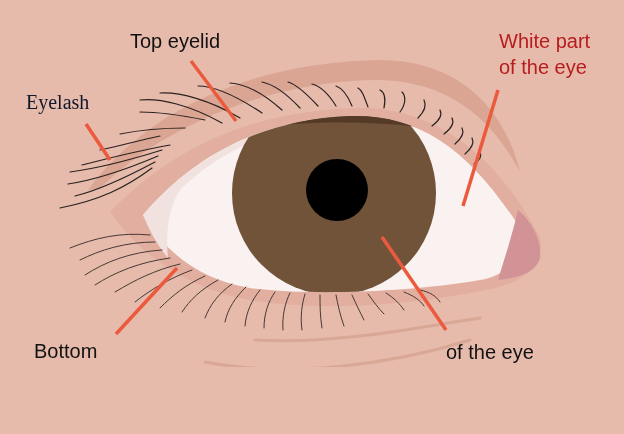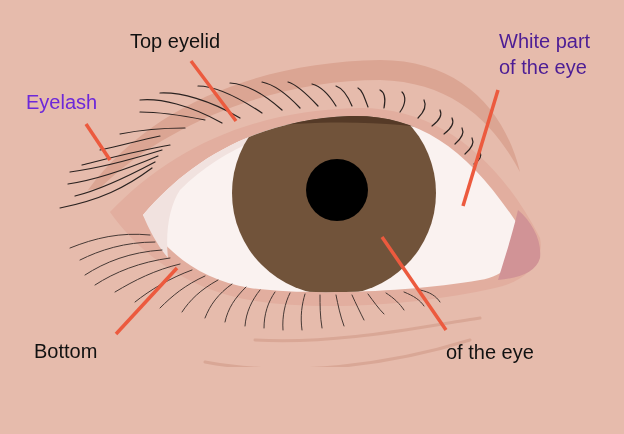--- a/index.html
+++ b/index.html
@@ -106,24 +106,24 @@
         <line x1="86" y1="124" x2="110" y2="160" stroke="#ec5a3e" stroke-width="3.5"></line>
         <line x1="498" y1="90" x2="463" y2="206" stroke="#ec5a3e" stroke-width="3.5"></line>
         <line x1="116" y1="334" x2="177" y2="268" stroke="#ec5a3e" stroke-width="3.5"></line>
         <line x1="382" y1="237" x2="446" y2="330" stroke="#ec5a3e" stroke-width="3.5"></line>
       </g>
   </svg>
 
   <div class="label" style="left: 130px; top: 28px; color: rgb(17, 17, 17);">
     <span>Top eyelid</span>
   </div>
-  <div class="label" style="left: 26px; top: 89px; color: #6d28d9;">
+  <div class="label" style="left: 26px; top: 89px; color: #0f172a; font-family: Liberation Serif, serif;">
     <span>Eyelash</span>
   </div>
-  <div class="label" style="left: 499px; top: 28px; color: #4c1d95;">
+  <div class="label" style="left: 499px; top: 28px; color: #b91c1c;">
     <span>White part</span>
     <span>of the eye</span>
   </div>
   <div class="label" style="left: 34px; top: 338px; color: rgb(17, 17, 17);">
     <span>Bottom</span>
   </div>
   <div class="label" style="left: 446px; top: 339px; color: rgb(17, 17, 17);">
     <span>of the eye</span>
   </div>
 </div>

